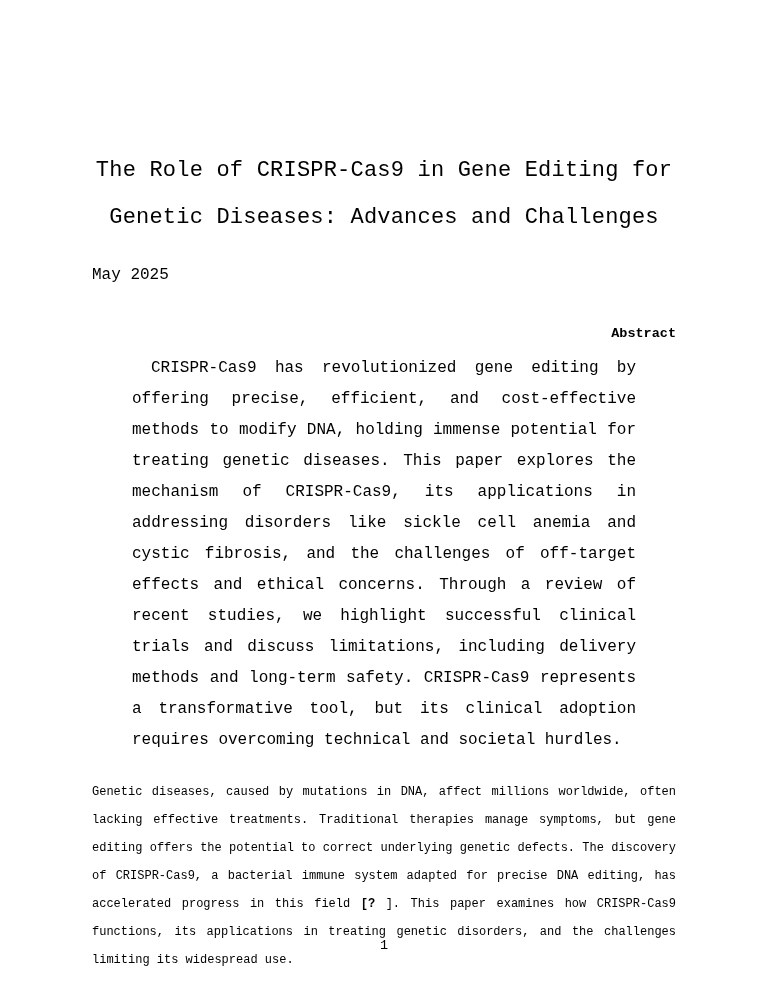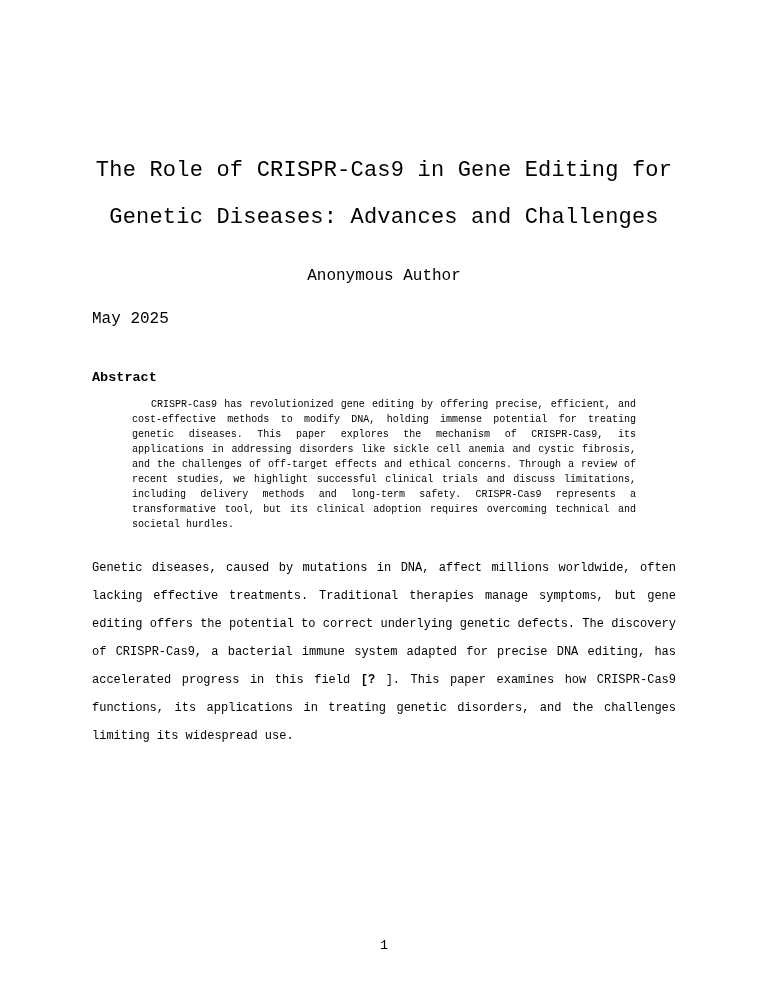--- a/index.html
+++ b/index.html
@@ -36,29 +36,29 @@
       font-size: 16px;
       line-height: 17px;
     }
     .date {
       margin-top: 26px;
       font-size: 16px;
       line-height: 17px;
     }
     .abstract-heading {
       margin-top: 43px;
-      text-align: left;
+      text-align: right;
       font-size: 13.5px;
       font-weight: 700;
       line-height: 14px;
     }
     .abstract-body {
       margin: 12px 40px 0 40px;
-      font-size: 10px;
-      line-height: 15px;
+      font-size: 16px;
+      line-height: 31px;
       text-align: justify;
       text-indent: 19px;
     }
     .section-heading {
       margin: 40px 0 0 0;
       font-size: 19px;
       font-weight: 700;
       line-height: 24px;
     }
     .section-number {
@@ -85,21 +85,20 @@
     }
   </style>
 </head>
 <body>
 
 <div class="page">
   <main class="content">
 
     <h1 class="title">The Role of CRISPR-Cas9 in Gene Editing for Genetic Diseases: Advances and Challenges</h1>
 
-    <div class="author">Anonymous Author</div>
 
     <div class="date">May 2025</div>
 
     <section class="abstract">
       <div class="abstract-heading">Abstract</div>
       <p class="abstract-body">CRISPR-Cas9 has revolutionized gene editing by offering precise, efficient, and cost-effective methods to modify DNA, holding immense potential for treating genetic diseases. This paper explores the mechanism of CRISPR-Cas9, its applications in addressing disorders like sickle cell anemia and cystic fibrosis, and the challenges of off-target effects and ethical concerns. Through a review of recent studies, we highlight successful clinical trials and discuss limitations, including delivery methods and long-term safety. CRISPR-Cas9 represents a transformative tool, but its clinical adoption requires overcoming technical and societal hurdles.</p>
     </section>
 
 
     <p class="body-para"><span>Genetic diseases, caused by mutations in DNA, affect millions worldwide, often lacking effective treatments. Traditional therapies manage symptoms, but gene editing offers the potential to correct underlying genetic defects. The discovery of CRISPR-Cas9, a bacterial immune system adapted for precise DNA editing, has accelerated progress in this field </span><span class="citation">[?</span><span> ]. This paper examines how CRISPR-Cas9 functions, its applications in treating genetic disorders, and the challenges limiting its widespread use.</span></p>

